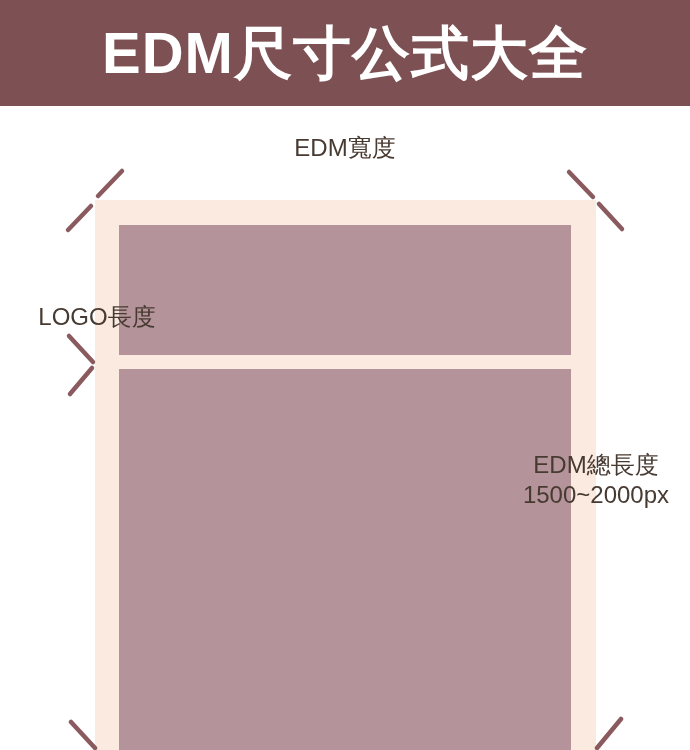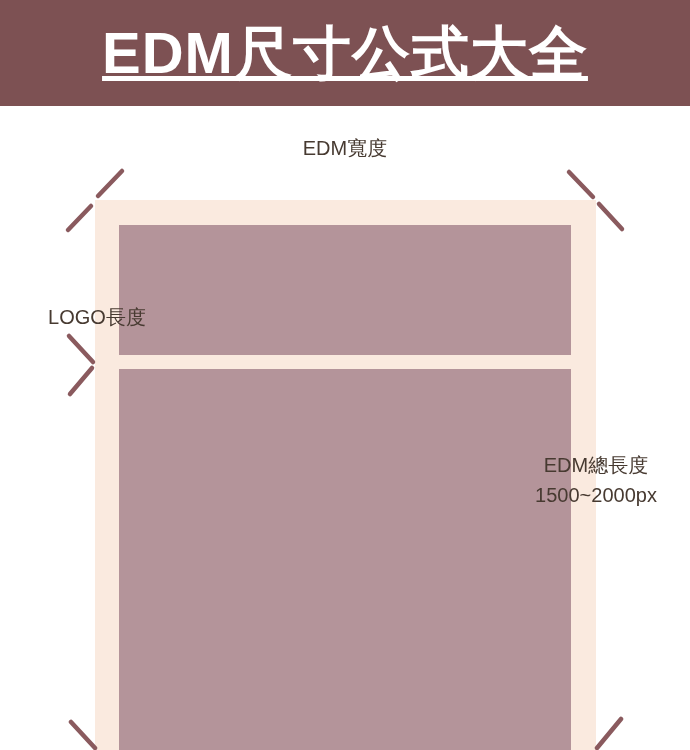--- a/index.html
+++ b/index.html
@@ -33,21 +33,20 @@
     align-items:center;
     justify-content:center;
   }
   .header-title{
     color:var(--header-text);
     font-size:58px;
     font-weight:bold;
     letter-spacing:1px;
     line-height:1;
     white-space:nowrap;
-    text-decoration:underline;
   }
   
   .outer-rect{
     position:absolute;
     left:95px; top:200px;
     width:501px; height:550px;
     background:var(--outer-rect);
   }
   .logo-rect{
     position:absolute;
@@ -58,21 +57,21 @@
   .body-rect{
     position:absolute;
     left:119px; top:369px;
     width:452px; height:381px;
     background:var(--inner-rect);
   }
   
   .label{
     position:absolute;
     color:var(--label-text);
-    font-size:20px;
+    font-size:24px;
     line-height:30px;
     text-align:center;
     white-space:nowrap;
   }
   .label-width{ left:245px; top:133px; width:200px; }
   .label-logo{ left:7px;  top:258px; width:180px;margin-top:44px; }
   .label-body{ left:7px;  top:487px; width:180px; }
   .label-total{ left:496px; top:450px; width:200px; }
   
   .tick-overlay{

